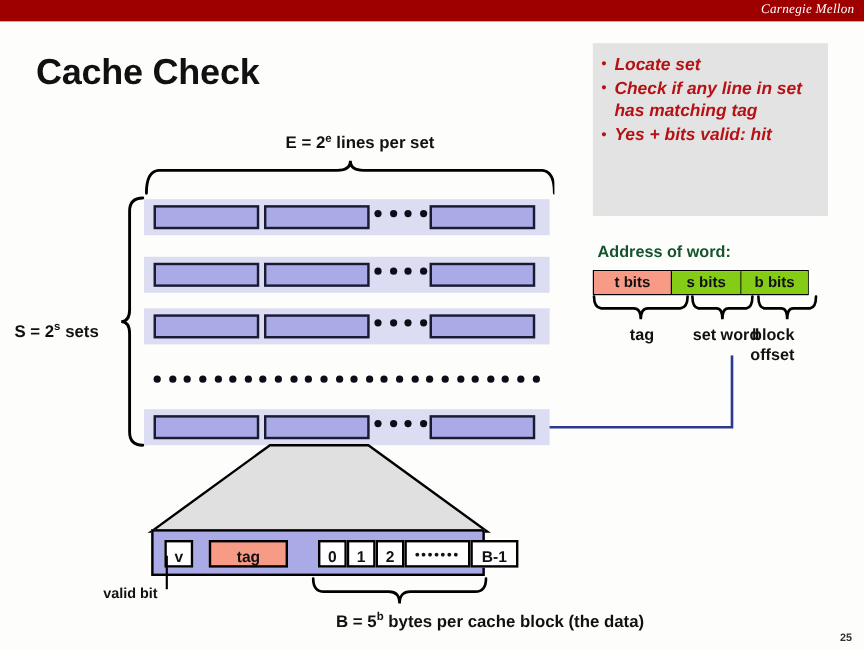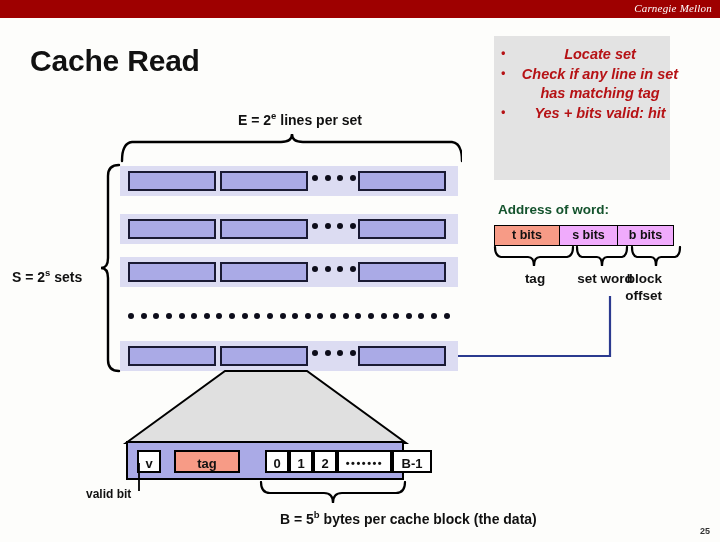--- a/index.html
+++ b/index.html
@@ -47,23 +47,22 @@
     font-size: 30px;
     font-weight: bold;
     color: #111111;
     letter-spacing: -0.2px;
   }
 
   
   #bullet-box {
     position: absolute;
     left: 494px; top: 36px;
-    width: 176px; height: 144px;
+    width: 196px; height: 144px;
     background: #e3e3e3;
-    text-align: center;
   }
   #bullet-list {
     position: absolute;
     left: 6px; top: 9px;
     width: 188px;
     list-style: none;
     margin: 0; padding: 0;
   }
   #bullet-list li {
     position: relative;
@@ -96,21 +95,21 @@
     display: flex;
     border: 1.5px solid #000000;
   }
   .addr-cell {
     height: 19px;
     line-height: 19px;
     text-align: center;
     font-size: 12.5px;
     font-weight: bold;
     color: #111111;
-    background: #f0abfc;
+    background: #84cc16;
     border-right: 1.5px solid #000;
     box-sizing: border-box;
   }
   .addr-cell:last-child { border-right: none; }
   .addr-cell.tbits { width: 65px; background: #f79b86; }
   .addr-cell.sbits { width: 58px; }
   .addr-cell.bbits { width: 55px; }
 
   .brace-svg { position: absolute; }
 
@@ -257,21 +256,21 @@
 </style>
 </head>
 <body>
 
 <div id="slide">
 
   <div id="banner"></div>
   <div id="banner-title">Carnegie Mellon</div>
   <div id="banner-underline"></div>
 
-  <div id="page-title">Cache Read</div>
+  <div id="page-title">Cache Check</div>
 
   <div id="bullet-box">
     <ul id="bullet-list">
       <li>Locate set</li>
       <li>Check if any line in set has matching tag</li>
       <li>Yes + bits valid: hit</li>
     </ul>
   </div>
 
   <div id="addr-label">Address of word:</div>

